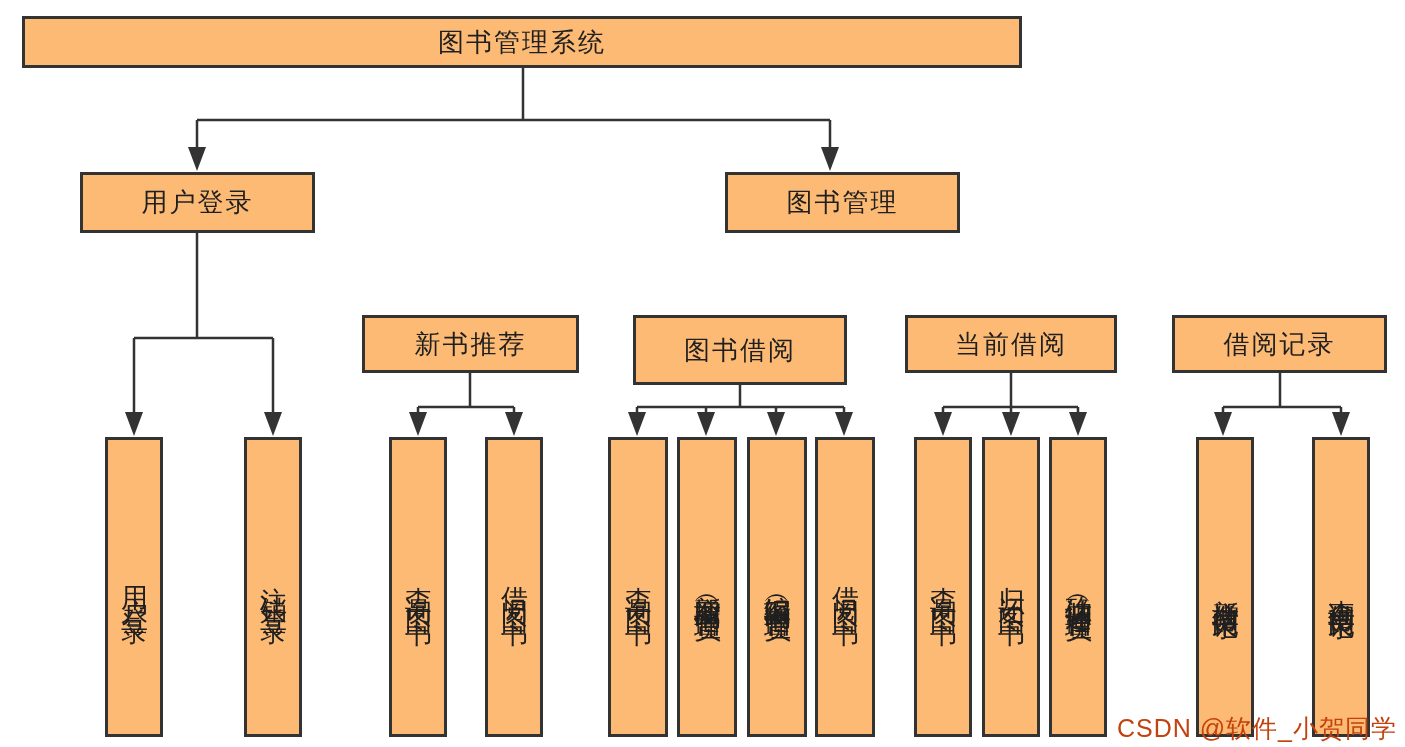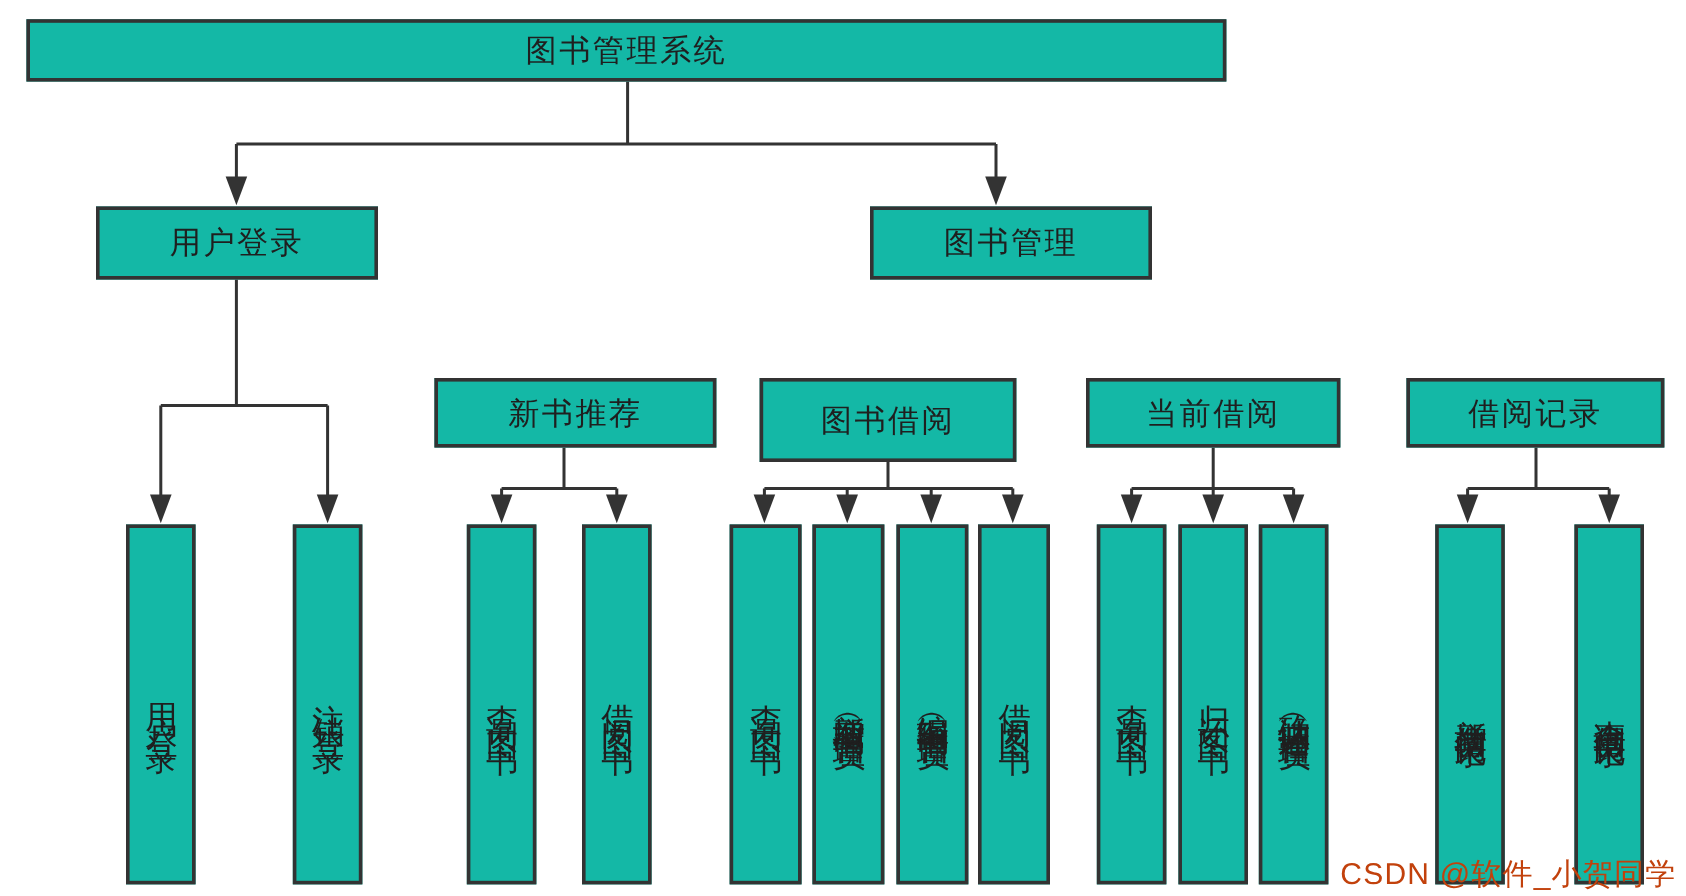--- a/index.html
+++ b/index.html
@@ -19,21 +19,21 @@
   .connectors {
     position: absolute;
     left: 0; top: 0;
     width: 1405px; height: 747px;
     z-index: 0;
   }
   .node {
     position: absolute;
     box-sizing: border-box;
     border: 3px solid #333333;
-    background: #14b8a6;
+    background: #fdba74;
     display: flex;
     align-items: center;
     justify-content: center;
     z-index: 1;
   }
   .node .hlabel {
     font-size: 26px;
     letter-spacing: 2px;
     white-space: nowrap;
   }
@@ -99,21 +99,21 @@
     <span class="hlabel">图书管理系统</span>
   </div>
 
   <div class="node" style="left:80px; top:172px; width:235px; height:61px;">
     <span class="hlabel">用户登录</span>
   </div>
   <div class="node" style="left:712px; top:172px; width:235px; height:61px;margin-left:13px;">
     <span class="hlabel">图书管理</span>
   </div>
 
-  <div class="node" style="left:362px; top:315px; width:235px; height:58px;">
+  <div class="node" style="left:362px; top:315px; width:217px; height:58px;">
     <span class="hlabel">新书推荐</span>
   </div>
   <div class="node" style="left:633px; top:315px; width:214px; height:70px;">
     <span class="hlabel">图书借阅</span>
   </div>
   <div class="node" style="left:1172px; top:315px; width:215px; height:58px;">
     <span class="hlabel">借阅记录</span>
   </div>
   <div class="node" style="left:905px; top:315px; width:212px; height:58px;">
     <span class="hlabel">当前借阅</span>

